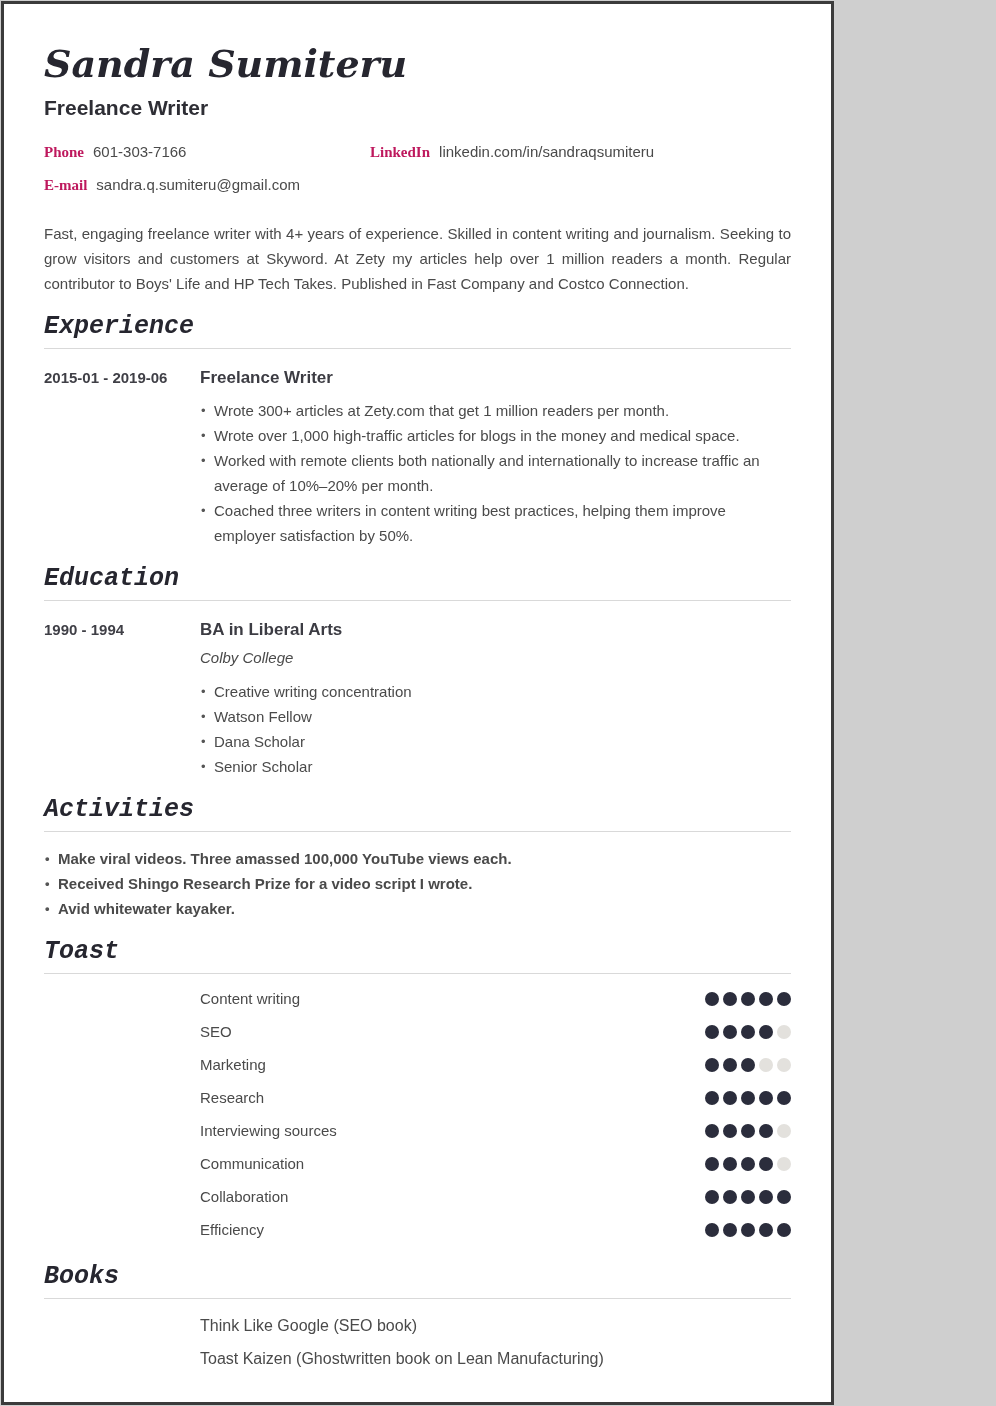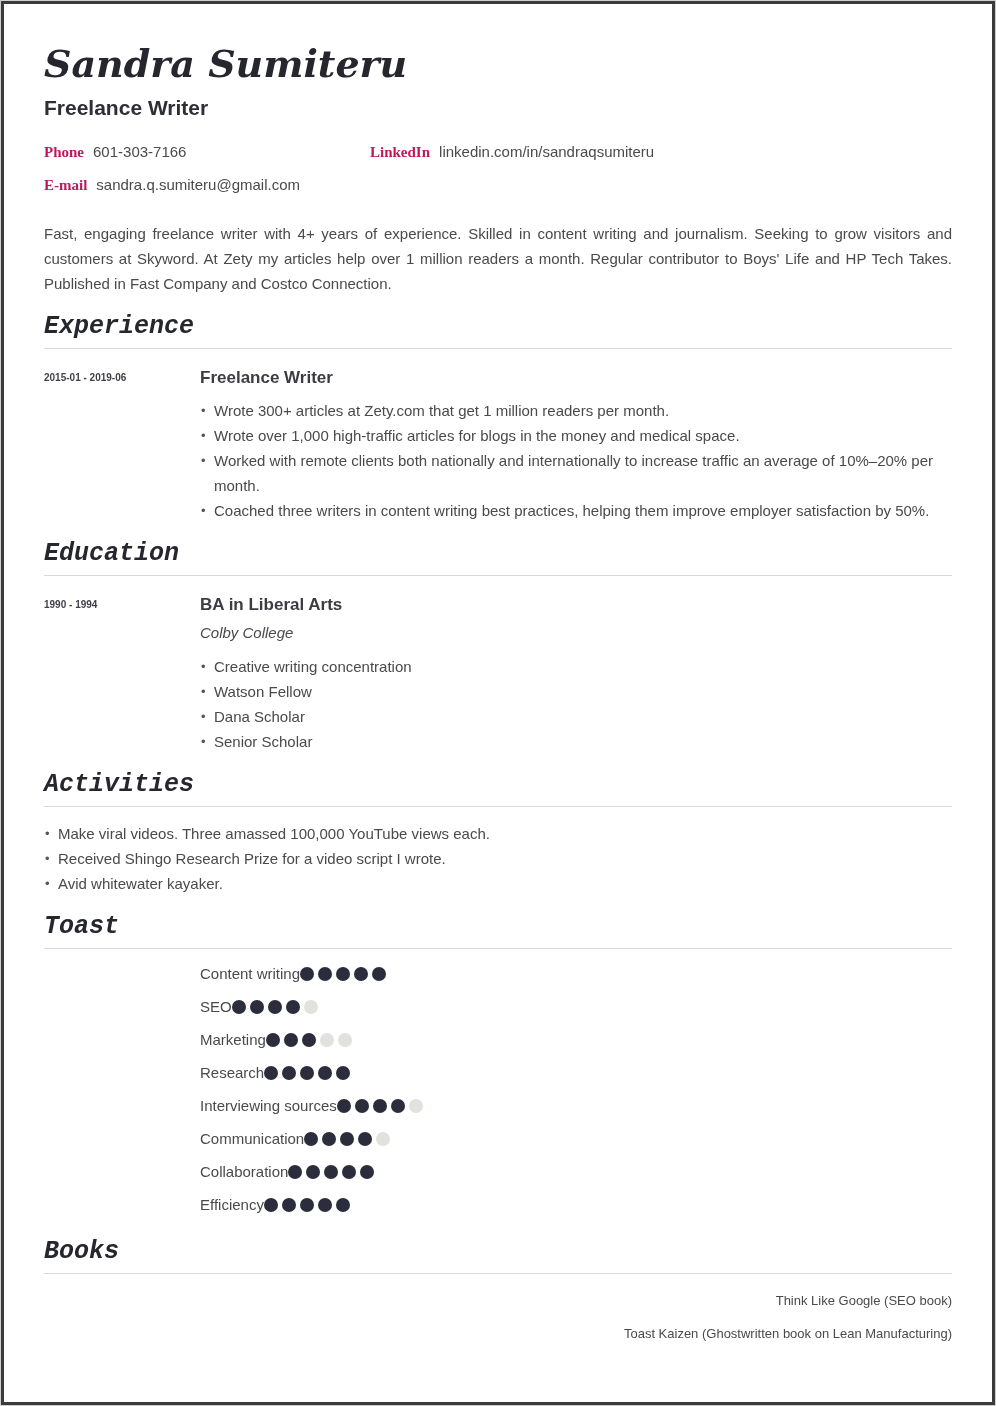--- a/index.html
+++ b/index.html
@@ -3,21 +3,21 @@
 <meta charset="utf-8">
 <style>
   * { box-sizing: border-box; }
   html, body { margin: 0; padding: 0; }
   body {
     width: 996px; height: 1406px;
     background: #cfcfcf;
     font-family: "Liberation Sans", sans-serif;
   }
   .page {
-    width: 994px; height: 1404px;
+    width: 833px; height: 1404px;
     margin: 1px;
     background: #ffffff;
     border: 3px solid #3b3b3b;
     overflow: hidden;
   }
   .content { padding: 0 40px; }
 
   
   h1.name {
     margin: 38px 0 0 0;
@@ -68,21 +68,21 @@
     border: none;
     border-top: 1px solid #d9d9d9;
     margin: 6px 0 0 0;
   }
   .entry {
     margin-top: 18px;
     display: grid;
     grid-template-columns: 156px 1fr;
   }
   .entry-date {
-    font-size: 10px;
+    font-size: 15px;
     font-weight: bold;
     color: #3f3f46;
     line-height: 21px;
   }
   .entry-title {
     font-size: 17px;
     font-weight: bold;
     color: #3c3c43;
     line-height: 21px;
     margin: 0;
@@ -106,49 +106,49 @@
     line-height: 25px;
     color: #4a4a4a;
   }
   ul.bullets li::before {
     content: "\2022";
     position: absolute;
     left: 1px;
     color: #555555;
     font-size: 13px;
   }
-  .indented { margin-left: 156px; }
+  .indented { margin-left: 156px; font-weight: bold; }
 
   
   .skills-list { margin-top: 8px; }
   .skill-row {
     display: flex;
     align-items: center;
+    justify-content: space-between;
     height: 33px;
     margin-left: 156px;
   }
   .skill-label { font-size: 15px; color: #4a4a4a; }
   .skill-dots { display: flex; gap: 4px; }
   .dot {
     width: 14px; height: 14px;
     border-radius: 50%;
     display: inline-block;
   }
   .dot.filled { background: #2b2d3c; }
   .dot.empty  { background: #e3e1dd; }
 
   
   .books-list { margin-top: 10px; }
   .book-item {
     margin: 0 0 0 156px;
     padding: 0;
-    font-size: 13px;
+    font-size: 16px;
     line-height: 33px;
     color: #4a4a4a;
-    text-align: right;
   }
 </style>
 </head>
 <body>
 
 <div class="page">
   <div class="content">
 
     <header>
       <h1 class="name">Sandra Sumiteru</h1>

